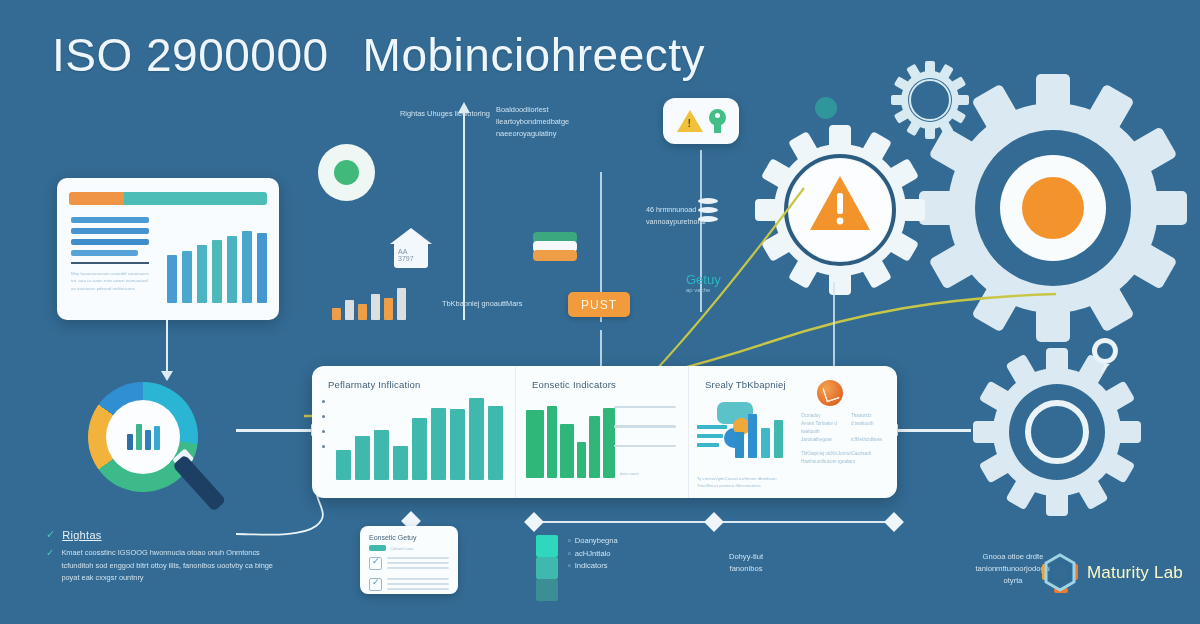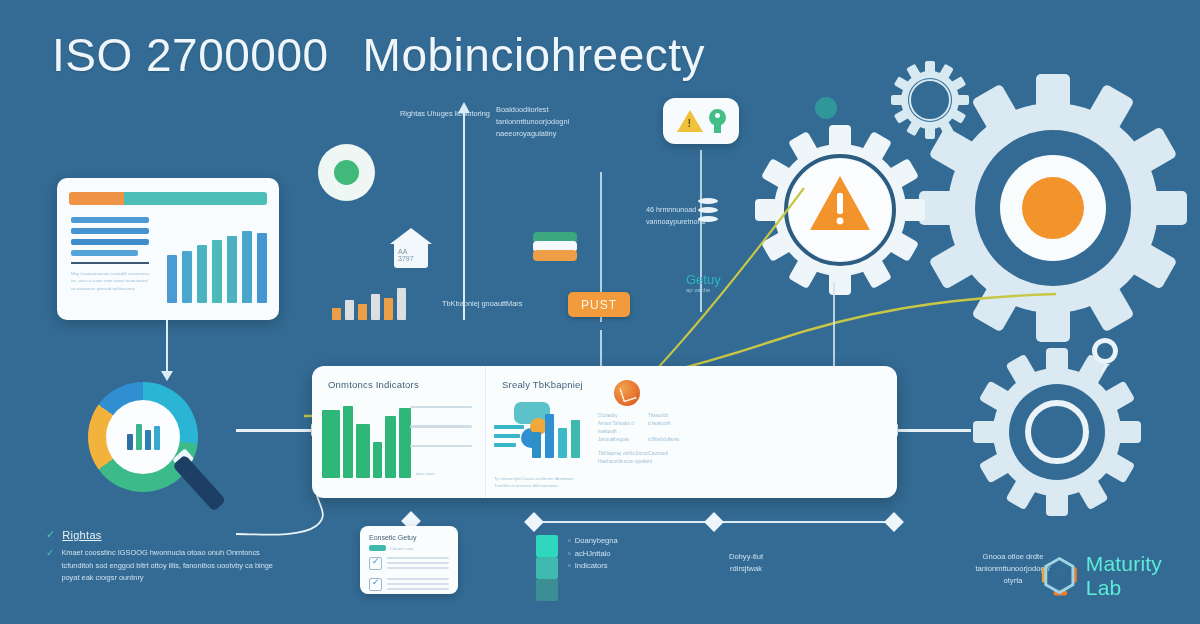--- a/index.html
+++ b/index.html
@@ -231,29 +231,29 @@
   .leg-items { font-size:7.6px; line-height:12.5px; }
   .leg-items div { display:flex; gap:4px; align-items:center; }
 
   
   .cap { position:absolute; text-align:center; font-size:7.6px; line-height:12px; }
 
   
   .gear { position:absolute; }
   
   .logo { position:absolute; left:1040px; top:552px; display:flex; align-items:center; gap:7px; }
-  .logo-txt { font-size:21px; color:#5eead4; filter:blur(.2px); letter-spacing:.2px; }
+  .logo-txt { font-size:17px; color:#fef9c3; filter:blur(.2px); letter-spacing:.2px; }
 </style>
 </head>
 <body>
 
 <div id="stage">
 
   <div class="title">
-    <span>ISO 2700000</span><span class="t2">Mobinciohreecty</span>
+    <span>ISO 2900000</span><span class="t2">Mobinciohreecty</span>
   </div>
 
   <svg class="gear" style="left:880px;top:35px;" width="320" height="350" viewBox="0 0 320 350">
     <g transform="translate(173,173)">
       <g fill="#dbeaf2">
         <circle r="105"></circle>
         <g id="tgm">
           <rect x="-17" y="-134" width="34" height="40" rx="5"></rect>
         </g>
         <use href="#tgm" transform="rotate(30)"></use>
@@ -403,21 +403,21 @@
   </div>
 
   <div class="circ-green">
       <i></i>
     </div>
 
   <div class="bt" style="position:absolute;left:400px;top:108px;width:96px;font-size:7.4px;line-height:12px;">Rightas Uhuges liewutoring</div>
 
   <div class="arrow-up"></div>
 
-  <div class="bt" style="position:absolute;left:496px;top:104px;width:108px;font-size:7.4px;line-height:12px;">Boaldoodiiorlest tanionmttunoorjodogni naeeoroyagulatiny</div>
+  <div class="bt" style="position:absolute;left:496px;top:104px;width:108px;font-size:7.4px;line-height:12px;">Boaldoodiiorlest lleartoybondmedbatge naeeoroyagulatiny</div>
 
   <div class="bt" style="position:absolute;left:442px;top:298px;width:86px;font-size:7.4px;line-height:12px;">TbKbapniej gnoauttMars</div>
 
   <div class="vline" style="left:600px;top:172px;height:150px;"></div>
   <div class="vline" style="left:600px;top:330px;height:36px;"></div>
   <div class="vline" style="left:700px;top:150px;height:162px;"></div>
   <div class="vline" style="left:833px;top:282px;height:86px;"></div>
 
   <div class="card-warn">
     <div class="tri"></div>
@@ -461,23 +461,43 @@
   <div class="lbl-blue">
     <span>Getuy</span>
     <small>ap vache</small>
   </div>
 
   <div class="hconn"></div>
   <div class="hconn2"></div>
 
   <div class="panel">
 
+    <div class="pcol pc1">
+      <div class="pc-title">Peflarmaty Inflication</div>
+      <div class="axis" id="axisTicks">
+          <i></i>
+          <i></i>
+          <i></i>
+          <i></i>
+        </div>
+      <div class="bars-a" id="barsA">
+          <span style="height: 30px;"></span>
+          <span style="height: 44px;"></span>
+          <span style="height: 50px;"></span>
+          <span style="height: 34px;"></span>
+          <span style="height: 62px;"></span>
+          <span style="height: 72px;"></span>
+          <span style="height: 71px;"></span>
+          <span style="height: 82px;"></span>
+          <span style="height: 74px;"></span>
+        </div>
+    </div>
 
     <div class="pcol pc2">
-      <div class="pc-title">Onmtoncs Indicators</div>
+      <div class="pc-title">Eonsetic Indicators</div>
       <div class="bars-b" id="barsB">
           <span style="height: 68px; width: 18px;"></span>
           <span style="height: 72px; width: 10px;"></span>
           <span style="height: 54px; width: 14px;"></span>
           <span style="height: 36px; width: 9px;"></span>
           <span style="height: 62px; width: 11px;"></span>
           <span style="height: 70px; width: 12px;"></span>
         </div>
       <div class="mini-lines">
           <i></i>
@@ -584,21 +604,21 @@
           <span>acHJnttalo</span>
         </div>
         <div>
           <span>▫</span>
           <span>Indicators</span>
         </div>
       </div>
   </div>
 
   <div class="cap bt" style="left: 700px; top: 551px; width: 92px; white-space: pre-line;">Dohyy-tiut
-rdirsjtwak</div>
+fanonibos</div>
   <div class="cap bt" style="left: 956px; top: 551px; width: 114px; white-space: pre-line; text-align: center;">Gnooa otloe drdte
 tanionmttunoorjodogni
 otyrta</div>
 
   <div class="logo">
     <svg width="40" height="42" viewBox="0 0 40 42">
       <rect x="2" y="12" width="5" height="16" rx="2" fill="#f0a23a"></rect>
       <rect x="33" y="12" width="5" height="16" rx="2" fill="#ef7a2c"></rect>
       <rect x="14" y="36" width="14" height="5" rx="2" fill="#ef7a2c"></rect>
       <polygon points="20,3 34,11 34,30 20,38 6,30 6,11" fill="none" stroke="#9fd4e6" stroke-width="3"></polygon>

